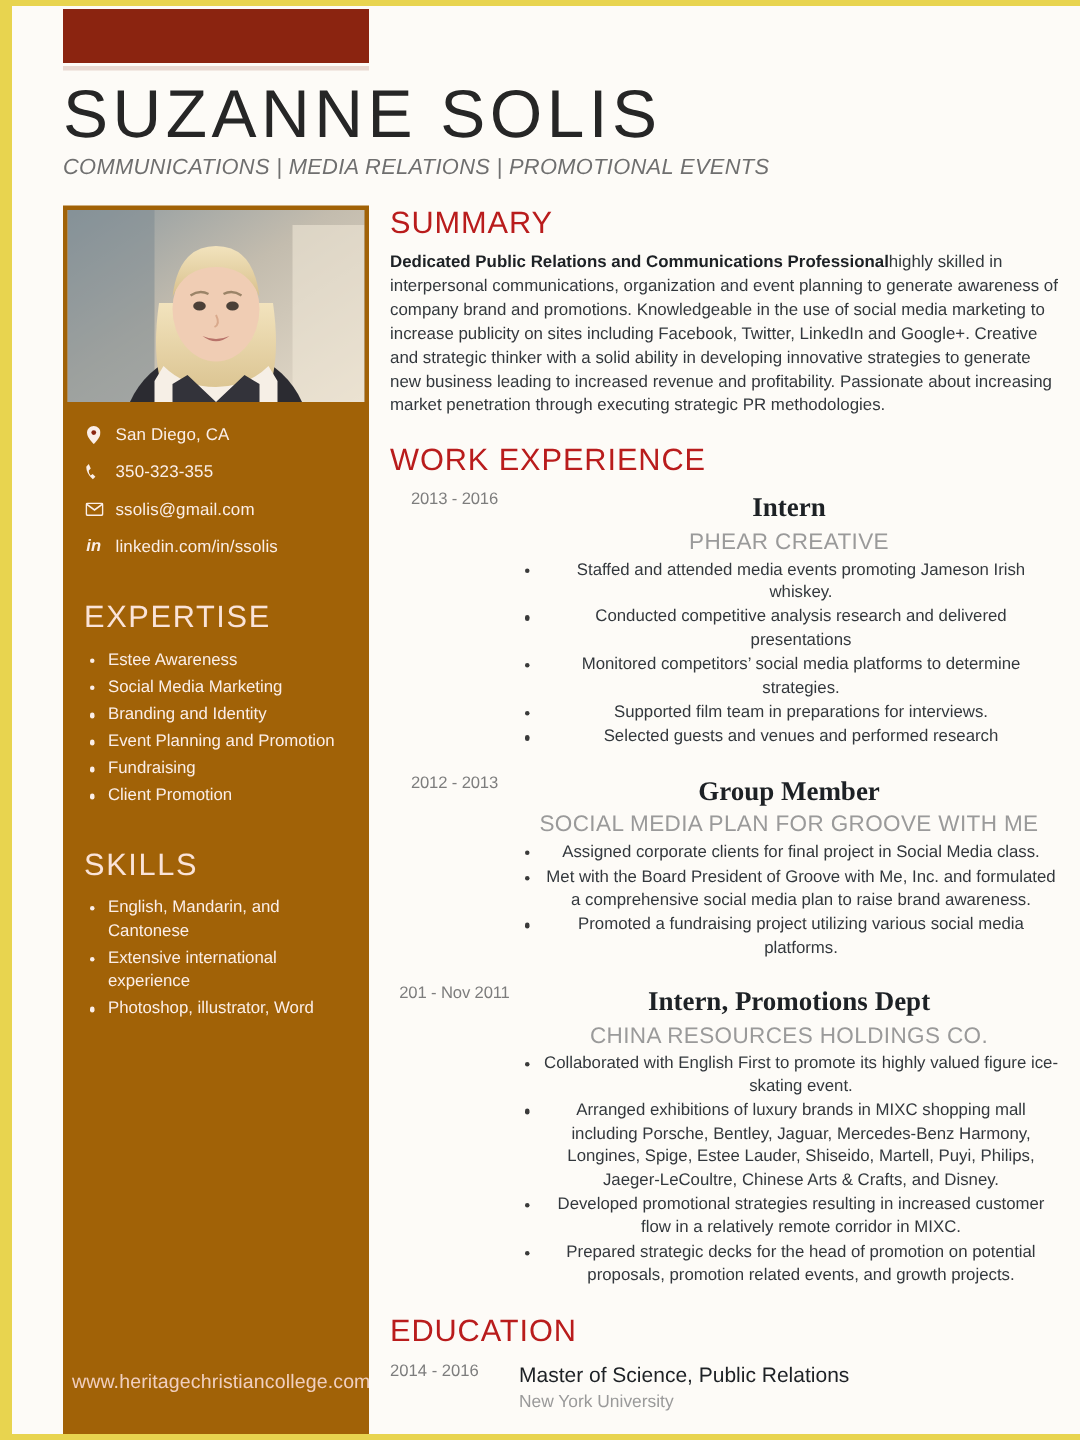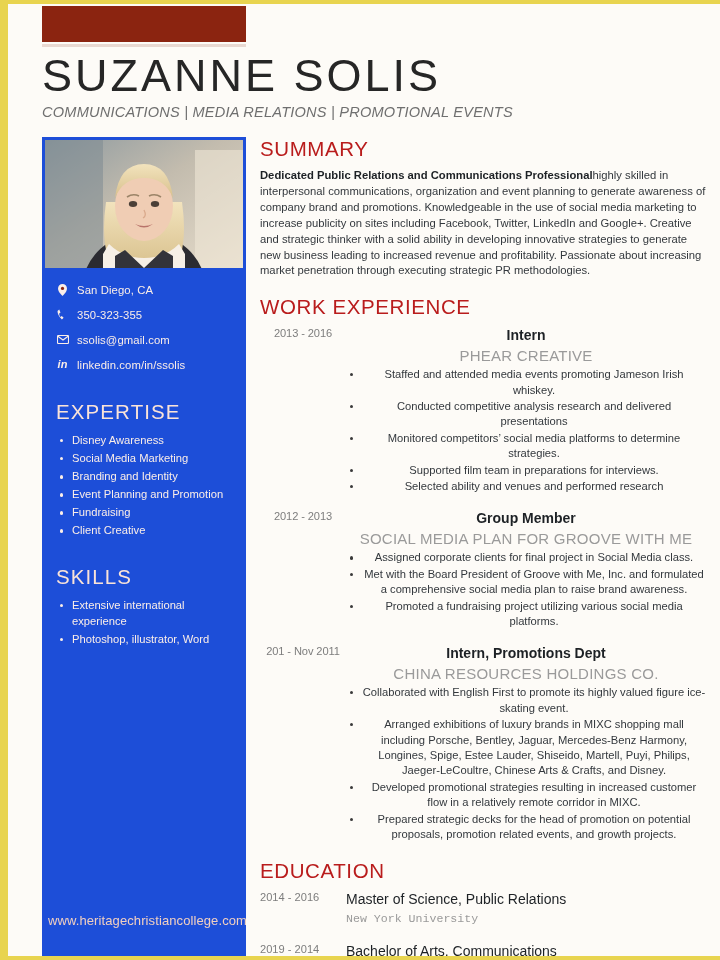--- a/index.html
+++ b/index.html
@@ -64,21 +64,21 @@
     white-space: nowrap;
   }
 
   
   .sidebar {
     position: absolute;
     left: 34px;
     top: 133px;
     width: 204px;
     bottom: 0;
-    background: #1d4ed8;
+    background: #a16207;
     color: #fdf2ec;
     padding-left: 16px;
   }
 
   .photo {
     position: absolute;
     left: 3px;
     top: 3px;
     width: 198px;
     height: 128px;
@@ -189,24 +189,25 @@
   .entry { display: flex; margin-bottom: 14px; text-align: center; }
   .entry-dates {
     flex: 0 0 86px;
     font-size: 11.1px;
     color: #7d7d7d;
     padding-top: 1px;
     letter-spacing: -0.1px;
   }
   .entry-body { flex: 1 1 auto; }
   .entry-role {
-    font-size: 14px;
+    font-size: 18px;
     font-weight: bold;
     color: #1d2125;
     line-height: 1.35;
+    font-family: Liberation Serif, serif;
   }
   .entry-org {
     font-size: 15px;
     color: #9a9a9a;
     letter-spacing: 0.25px;
     margin-top: 2px;
     margin-bottom: 3px;
   }
   .bullets { list-style: none; }
   .bullets li {
@@ -239,21 +240,20 @@
   .edu-degree {
     font-size: 14px;
     font-weight: normal;
     color: #1d2125;
     line-height: 1.35;
   }
   .edu-school {
     font-size: 11.6px;
     color: #9a9a9a;
     margin-top: 3px;
-    font-family: Liberation Mono, monospace;
   }
 </style>
 </head>
 <body>
 
 <div class="page">
 
   <div class="top-block"></div>
   <div class="top-block-rule"></div>
 
@@ -328,32 +328,33 @@
 
       <div class="contact-row">
         <span class="ico ico-li">in</span>
         <span>linkedin.com/in/ssolis</span>
       </div>
     </div>
 
     <div class="side-section expertise">
       <div class="side-title">EXPERTISE</div>
       <ul class="side-list">
-        <li>Disney Awareness</li>
+        <li>Estee Awareness</li>
         <li>Social Media Marketing</li>
         <li>Branding and Identity</li>
         <li>Event Planning and Promotion</li>
         <li>Fundraising</li>
-        <li>Client Creative</li>
+        <li>Client Promotion</li>
       </ul>
     </div>
 
     <div class="side-section skills">
       <div class="side-title">SKILLS</div>
       <ul class="side-list">
+        <li>English, Mandarin, and Cantonese</li>
         <li>Extensive international experience</li>
         <li>Photoshop, illustrator, Word</li>
       </ul>
     </div>
 
     <div class="watermark">www.heritagechristiancollege.com</div>
   </div>
 
   <div class="main">
 
@@ -368,21 +369,21 @@
       <div class="entry">
         <div class="entry-dates">2013 - 2016</div>
         <div class="entry-body">
           <div class="entry-role">Intern</div>
           <div class="entry-org">PHEAR CREATIVE</div>
           <ul class="bullets">
             <li>Staffed and attended media events promoting Jameson Irish whiskey.</li>
             <li>Conducted competitive analysis research and delivered presentations</li>
             <li>Monitored competitors’ social media platforms to determine strategies.</li>
             <li>Supported film team in preparations for interviews.</li>
-            <li>Selected ability and venues and performed research</li>
+            <li>Selected guests and venues and performed research</li>
           </ul>
         </div>
       </div>
 
       <div class="entry">
         <div class="entry-dates">2012 - 2013</div>
         <div class="entry-body">
           <div class="entry-role">Group Member</div>
           <div class="entry-org">SOCIAL MEDIA PLAN FOR GROOVE WITH ME</div>
           <ul class="bullets">

